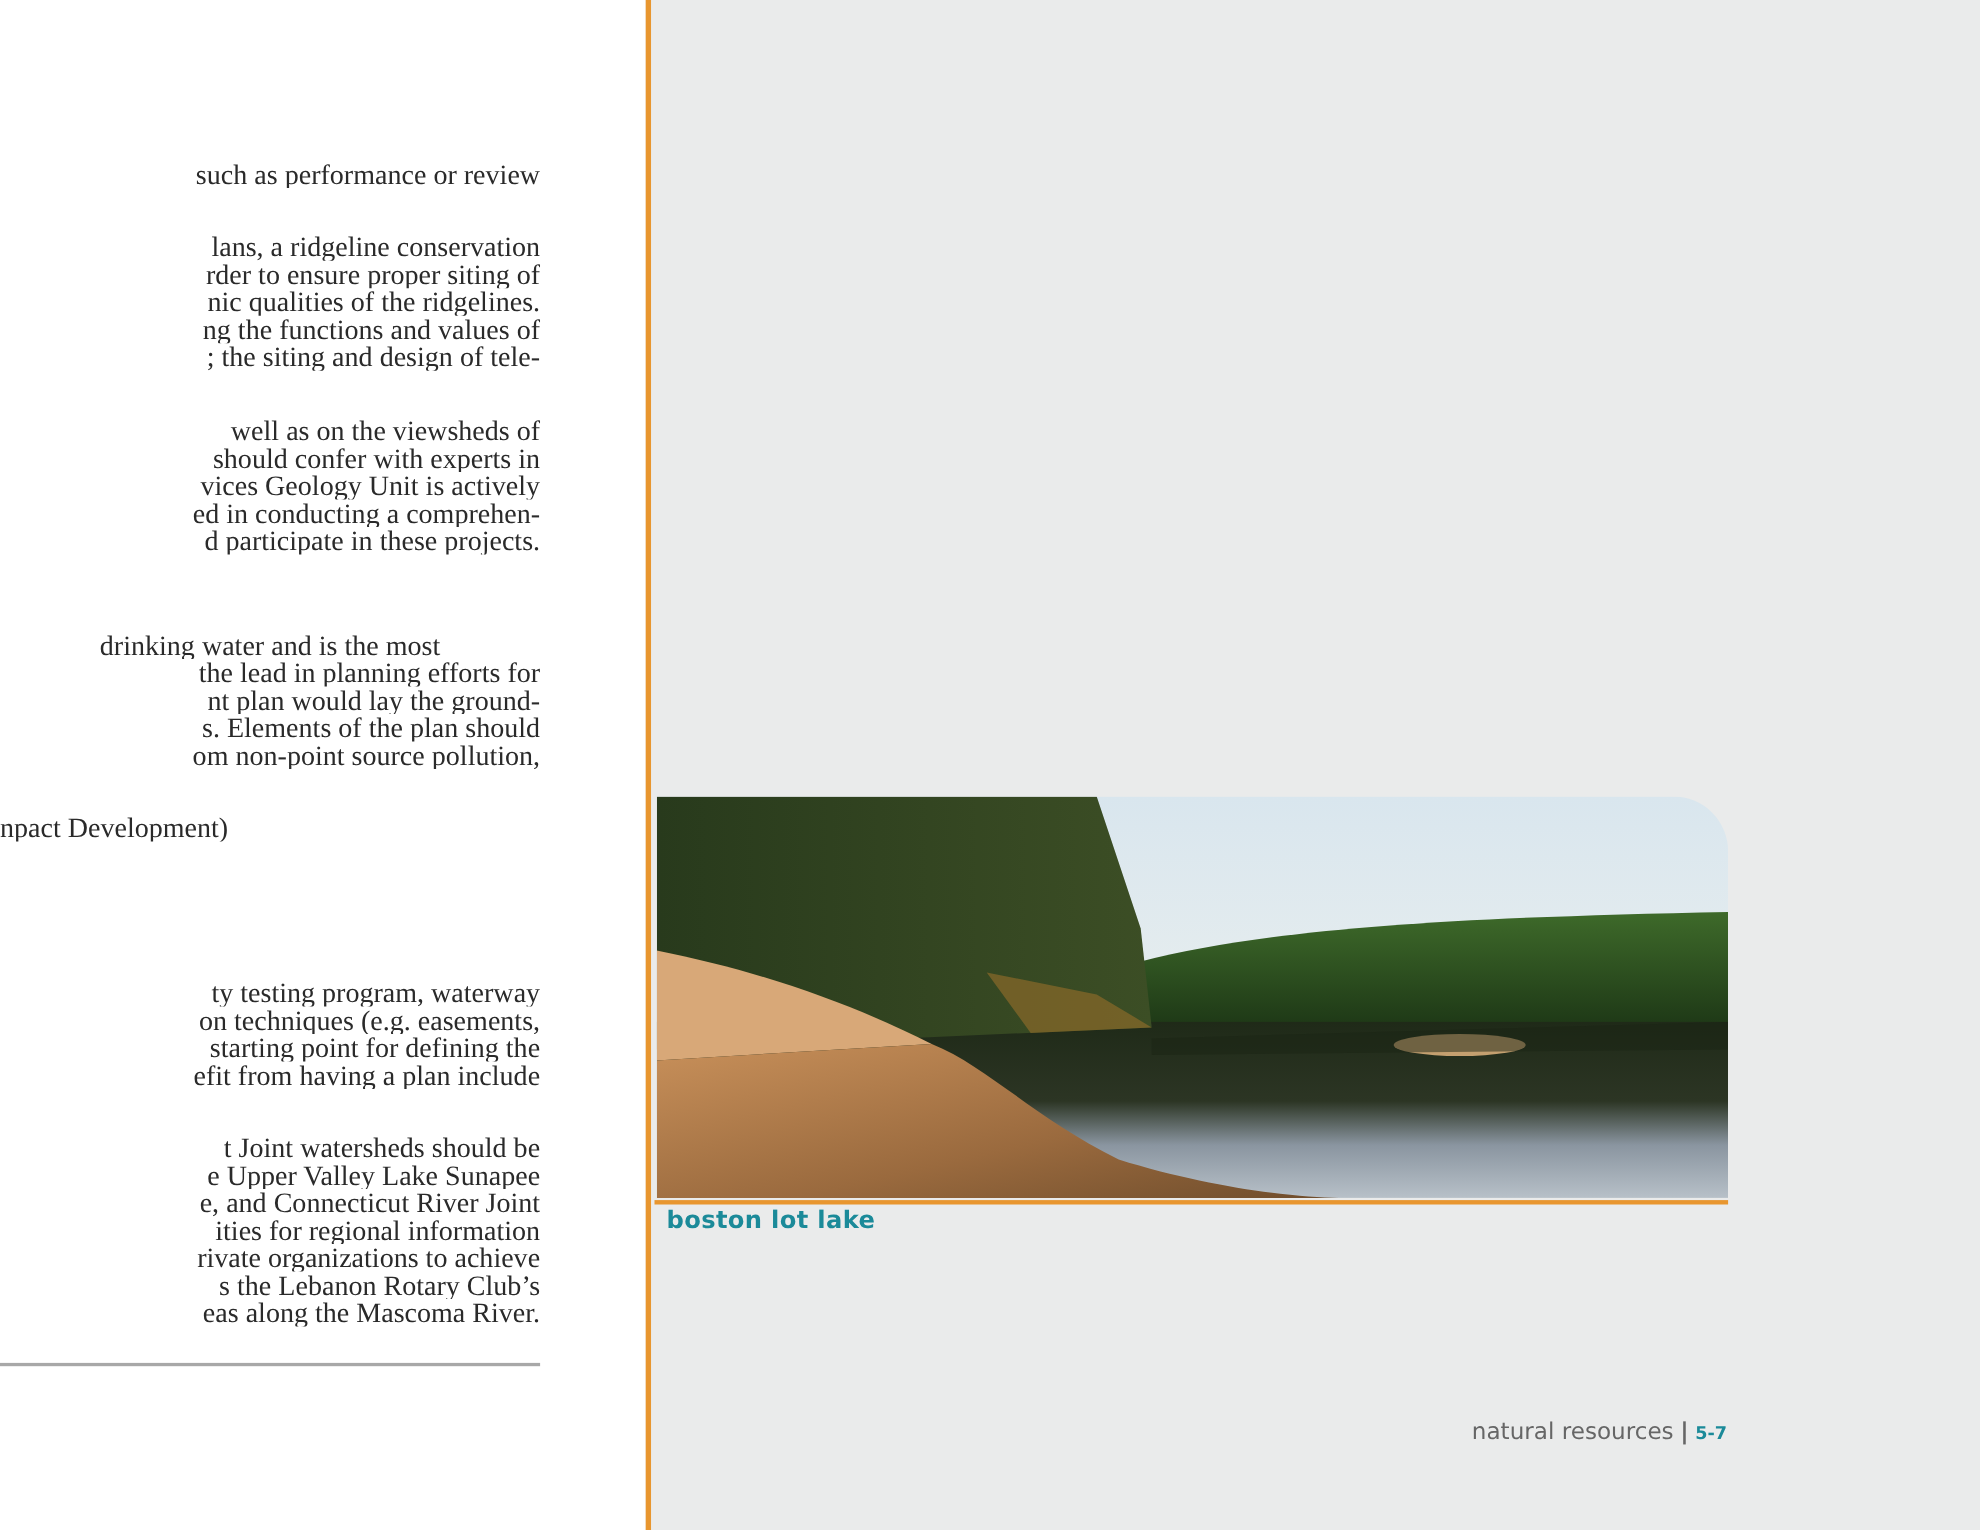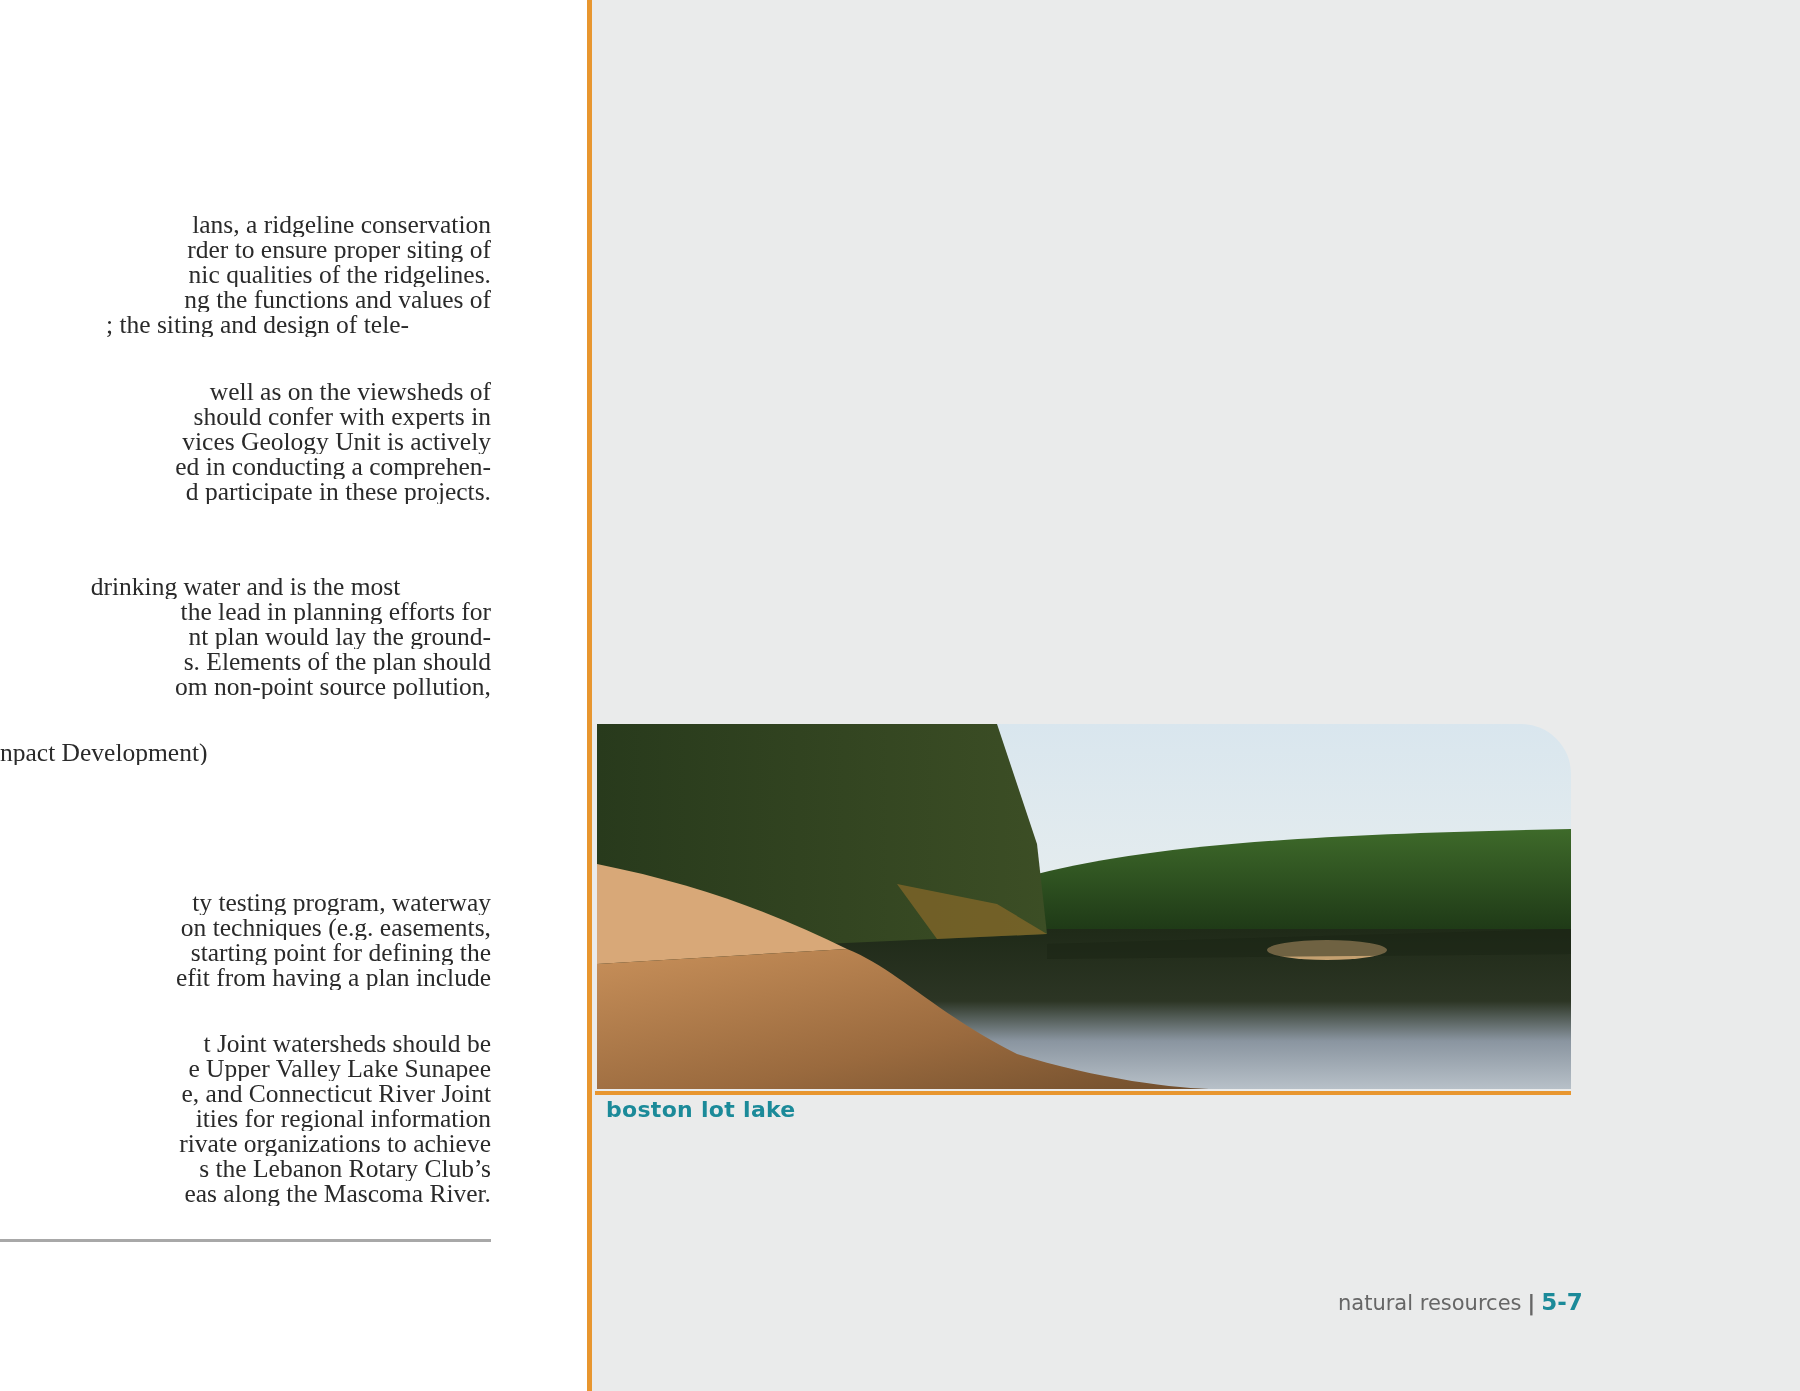--- a/index.html
+++ b/index.html
@@ -10,31 +10,32 @@
   .text-line { position:absolute; right:1309px; left:0; white-space:nowrap; overflow:hidden;
     font-family:"Liberation Serif", serif; font-size:25.5px; color:#2a2a2a; text-align:right; line-height:25px; }
   .text-line.left { text-align:center; }
   .rule { position:absolute; left:0; top:1239px; width:491px; height:3px; background:#a8a8a8; }
   .photo { position:absolute; left:597px; top:724px; width:974px; height:365px; overflow:hidden; border-top-right-radius:50px; }
   .photo svg { display:block; }
   .photo-rule { position:absolute; left:595px; top:1091px; width:976px; height:4px; background:#e8962f; }
   .caption { position:absolute; left:606px; top:1097px; font-family:"DejaVu Sans", sans-serif; font-size:22px; color:#1b8a99; font-weight:bold; letter-spacing:0.3px; }
   .footer { position:absolute; left:1338px; top:1289px; font-family:"DejaVu Sans", sans-serif; font-size:21px; color:#666; }
   .footer .sep { color:#666; font-weight:bold; margin:0 6px; }
-  .footer .pg { color:#1b8a99; font-weight:bold; font-size:23px; }
+  .footer .pg { color:#1b8a99; font-weight:bold; font-size:16px; }
 </style>
 </head>
 <body>
 
 <div class="left-page" id="left-page">
+    <div class="text-line" style="top: 146px; left: 0px; right: auto; width: 491px;">such as performance or review</div>
     <div class="text-line" style="top: 212px; left: 0px; right: auto; width: 491px;">lans, a ridgeline conservation</div>
     <div class="text-line" style="top: 237px; left: 0px; right: auto; width: 491px;">rder to ensure proper siting of</div>
     <div class="text-line" style="top: 262px; left: 0px; right: auto; width: 491px;">nic qualities of the ridgelines.</div>
     <div class="text-line" style="top: 287px; left: 0px; right: auto; width: 491px;">ng the functions and values of</div>
-    <div class="text-line" style="top: 312px; left: 12px; right: auto; width: 491px; text-align: center;">; the siting and design of tele-</div>
+    <div class="text-line" style="top: 312px; left: 0px; right: auto; width: 491px;">; the siting and design of tele-</div>
     <div class="text-line" style="top: 379px; left: 0px; right: auto; width: 491px;"> well as on the viewsheds of</div>
     <div class="text-line" style="top: 404px; left: 0px; right: auto; width: 491px;"> should confer with experts in</div>
     <div class="text-line" style="top: 429px; left: 0px; right: auto; width: 491px;">vices Geology Unit is actively</div>
     <div class="text-line" style="top: 454px; left: 0px; right: auto; width: 491px;">ed in conducting a comprehen-</div>
     <div class="text-line" style="top: 479px; left: 0px; right: auto; width: 491px;">d participate in these projects.</div>
     <div class="text-line" style="top: 574px; left: 0px; right: auto; width: 491px; text-align: center;">drinking water and is the most</div>
     <div class="text-line" style="top: 599px; left: 0px; right: auto; width: 491px;">the lead in planning efforts for</div>
     <div class="text-line" style="top: 624px; left: 0px; right: auto; width: 491px;">nt plan would lay the ground-</div>
     <div class="text-line" style="top: 649px; left: 0px; right: auto; width: 491px;">s. Elements of the plan should</div>
     <div class="text-line" style="top: 674px; left: 0px; right: auto; width: 491px;">om non-point source pollution,</div>

